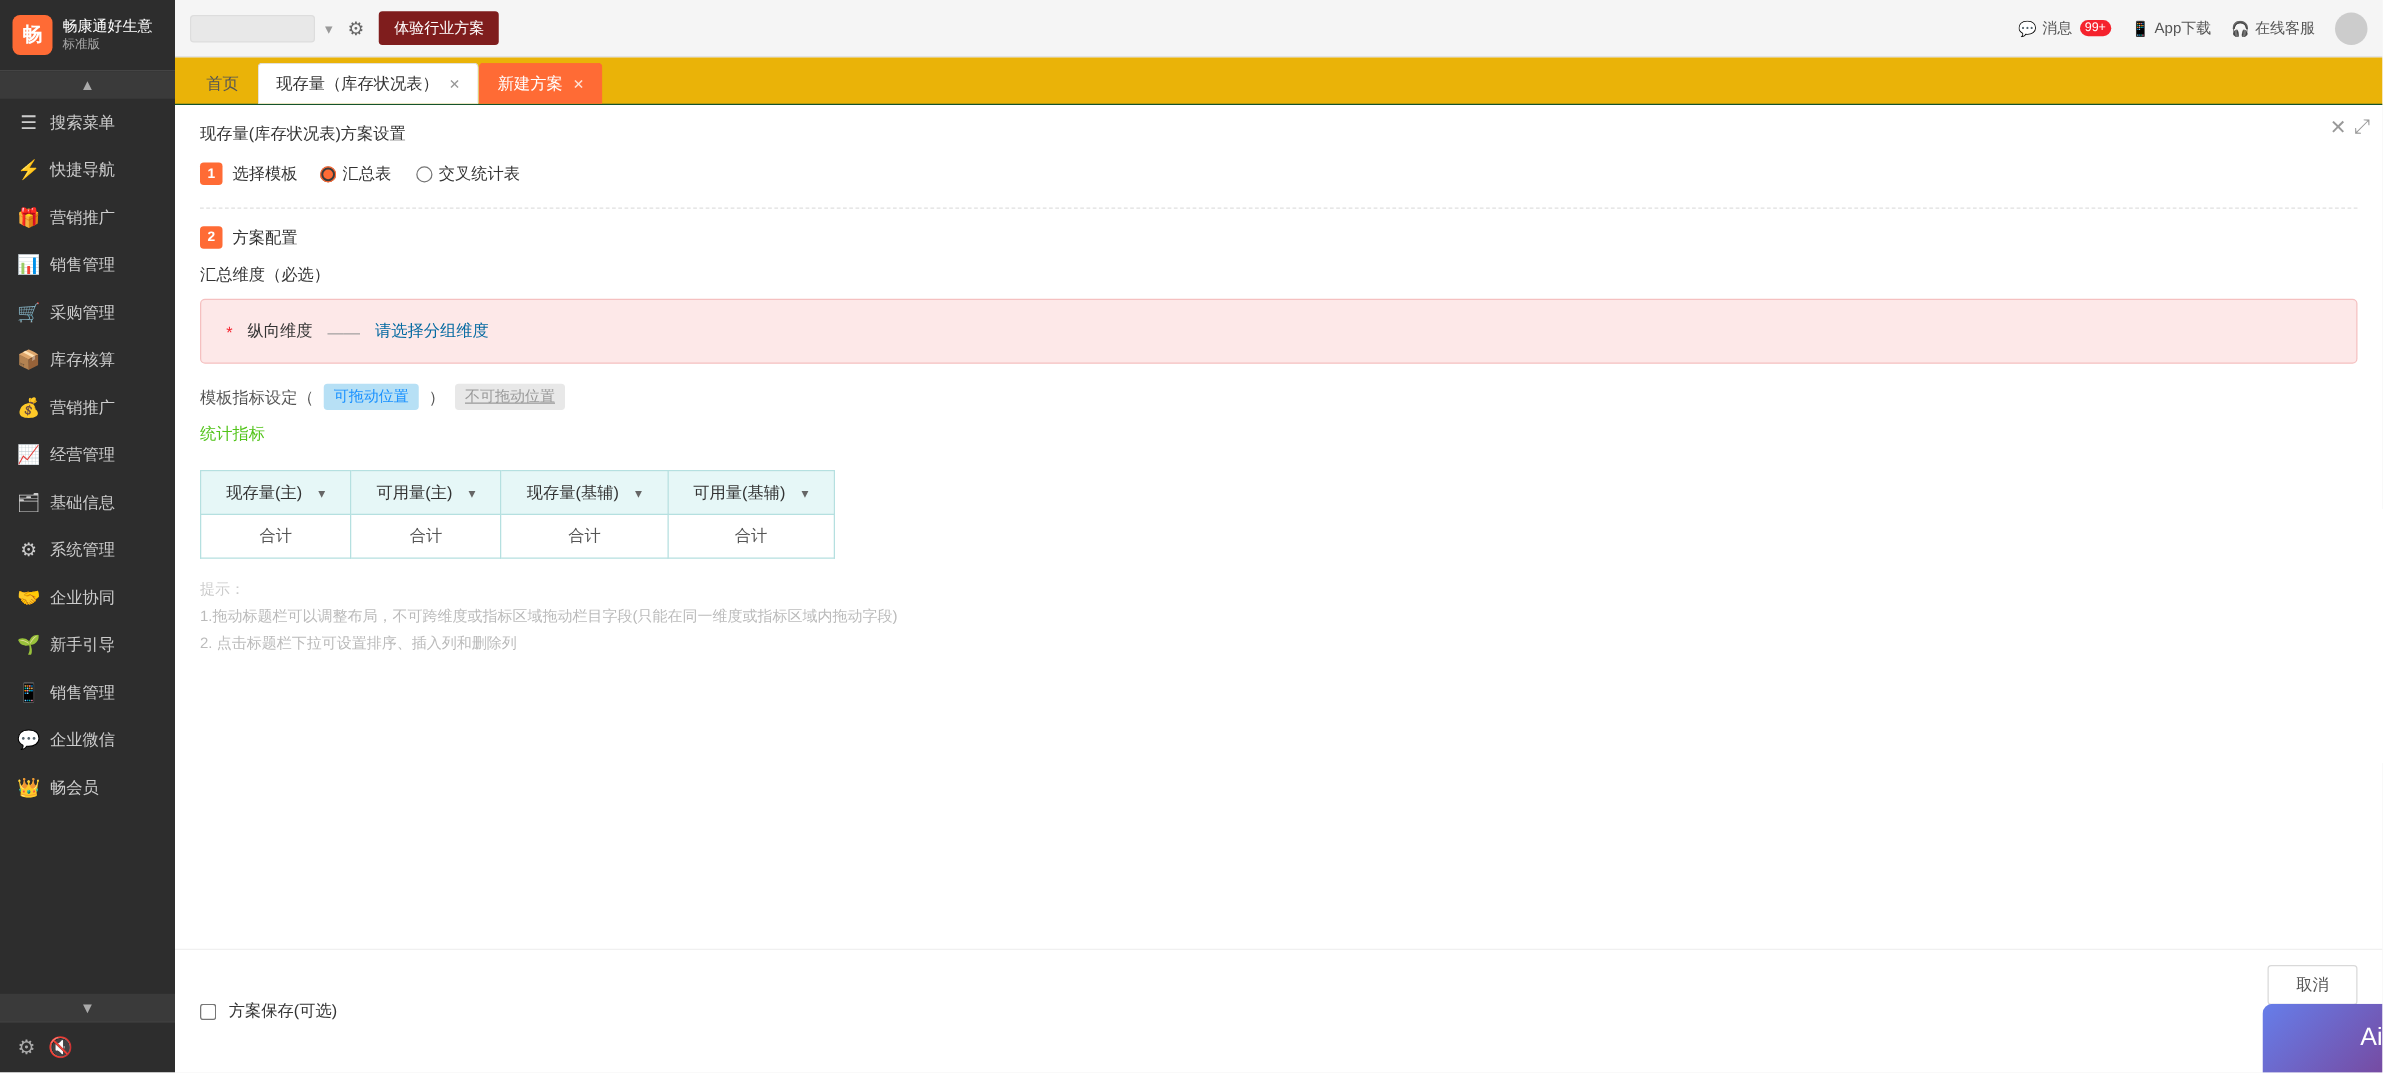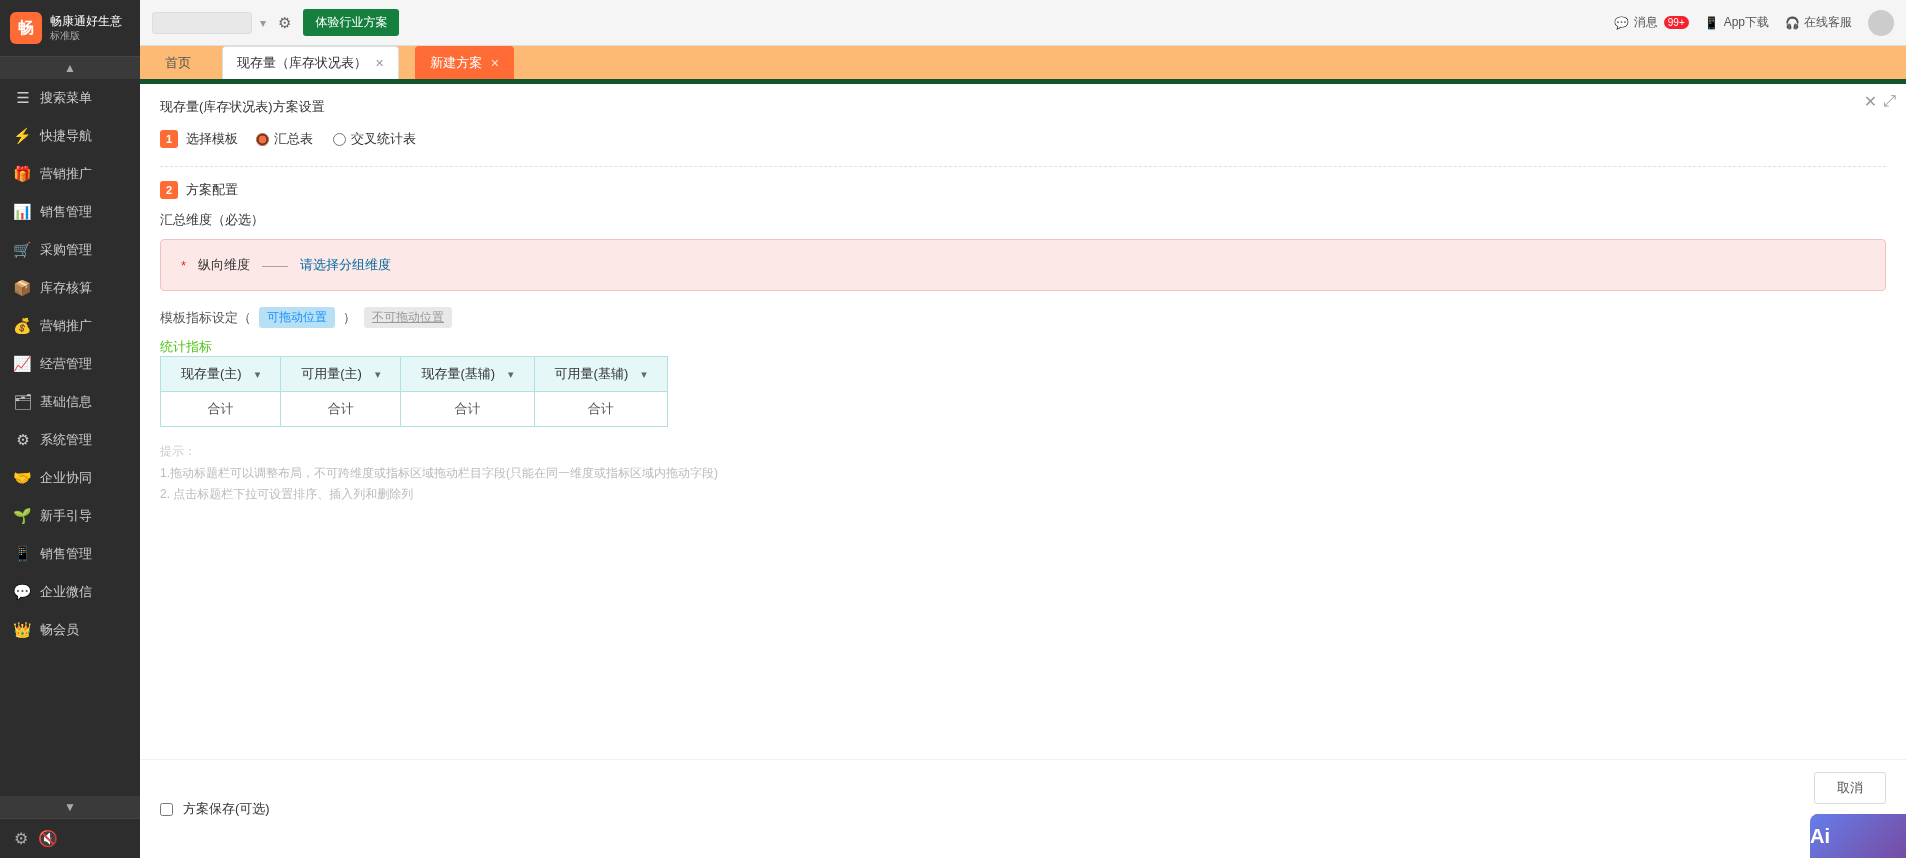--- a/index.html
+++ b/index.html
@@ -86,21 +86,21 @@
       border: 1px solid #ddd;
       border-radius: 3px;
       padding: 3px 8px;
       font-size: 12px;
       width: 100px;
       color: #666;
     }
     .topbar-chevron { color: #999; font-size: 12px; cursor: pointer; }
     .topbar-gear { color: #666; font-size: 15px; cursor: pointer; margin-left: 4px; }
     .topbar-btn {
-      background: #15803d;
+      background: #7f1d1d;
       color: white;
       border: none;
       border-radius: 3px;
       padding: 5px 12px;
       font-size: 12px;
       cursor: pointer;
       margin-left: 4px;
     }
     .topbar-right {
       margin-left: auto;
@@ -127,27 +127,27 @@
     .user-avatar {
       width: 26px;
       height: 26px;
       background: #ccc;
       border-radius: 50%;
     }
 
     
     .tabbar {
       height: 38px;
-      background: #fdba74;
+      background: #eab308;
       display: flex;
       align-items: flex-end;
       padding: 0 10px;
-      gap: 16px;
+      gap: 0;
       flex-shrink: 0;
-      border-bottom: 5px solid #14532d;
+      border-bottom: 1px solid #14532d;
     }
     .tab {
       display: flex;
       align-items: center;
       gap: 5px;
       padding: 7px 14px;
       font-size: 13px;
       cursor: pointer;
       border: 1px solid transparent;
       border-bottom: none;
@@ -320,21 +320,21 @@
       border-radius: 3px;
       padding: 2px 8px;
       font-size: 12px;
       text-decoration: underline;
     }
 
     
     .stats-section-label {
       font-size: 13px;
       color: #52c41a;
-      margin-bottom: 0;
+      margin-bottom: 20px;
       font-weight: 500;
     }
 
     
     .indicator-table {
       border-collapse: collapse;
       border: 1px solid #b5e0e0;
       margin-bottom: 10px;
     }
     .indicator-table th {
@@ -425,26 +425,26 @@
     }
 
     
     .ai-badge {
       position: fixed;
       bottom: 0;
       right: 0;
       background: linear-gradient(135deg, #667eea, #764ba2);
       color: white;
       font-size: 20px;
-      font-weight: bold;
+      font-weight: normal;
       width: 96px;
-      height: 44px;
-      display: flex;
-      align-items: center;
-      justify-content: flex-start;
+      height: 55px;
+      display: flex;
+      align-items: center;
+      justify-content: flex-end;
       border-radius: 8px 0 0 0;
       cursor: pointer;
       z-index: 100;
     }
   </style>
 </head>
 <body>
 
 <div class="sidebar">
   <div class="sidebar-logo">

